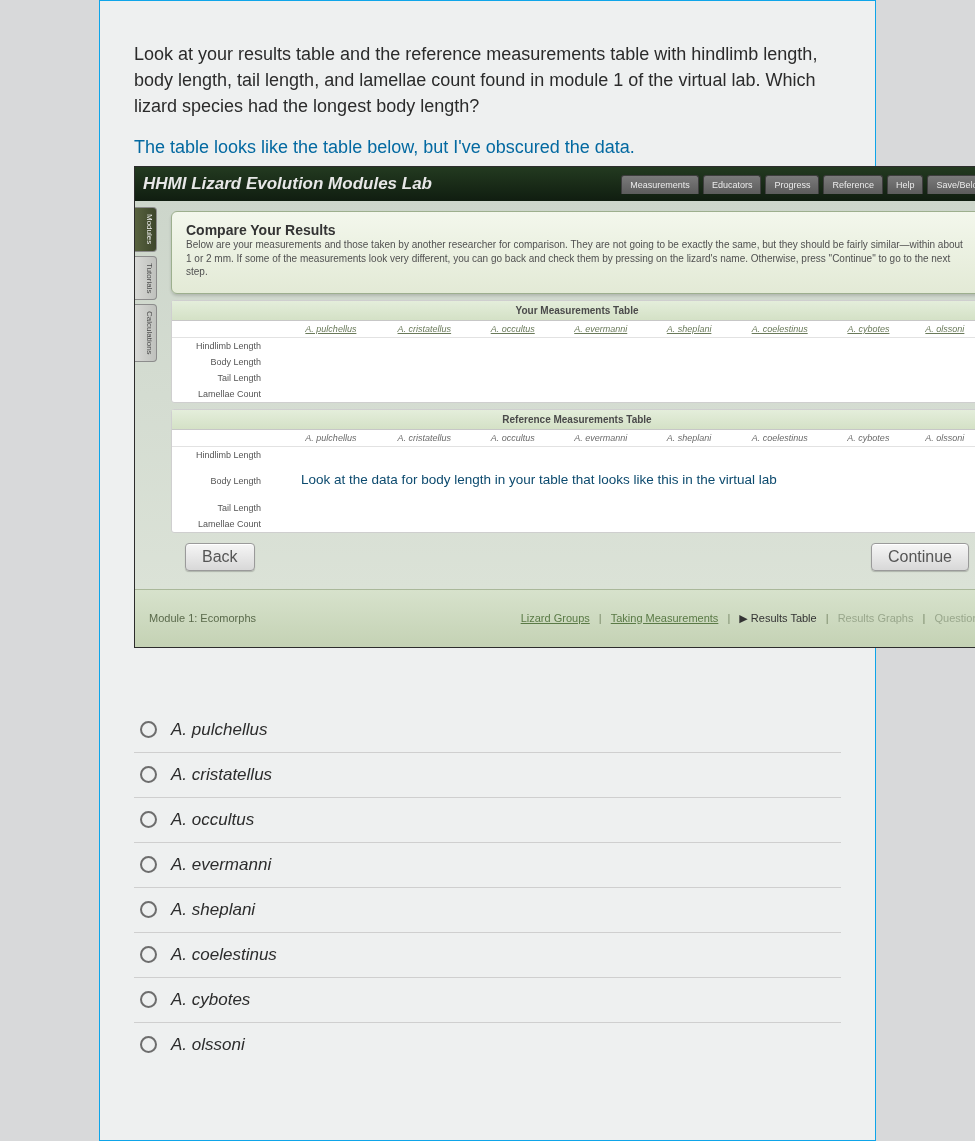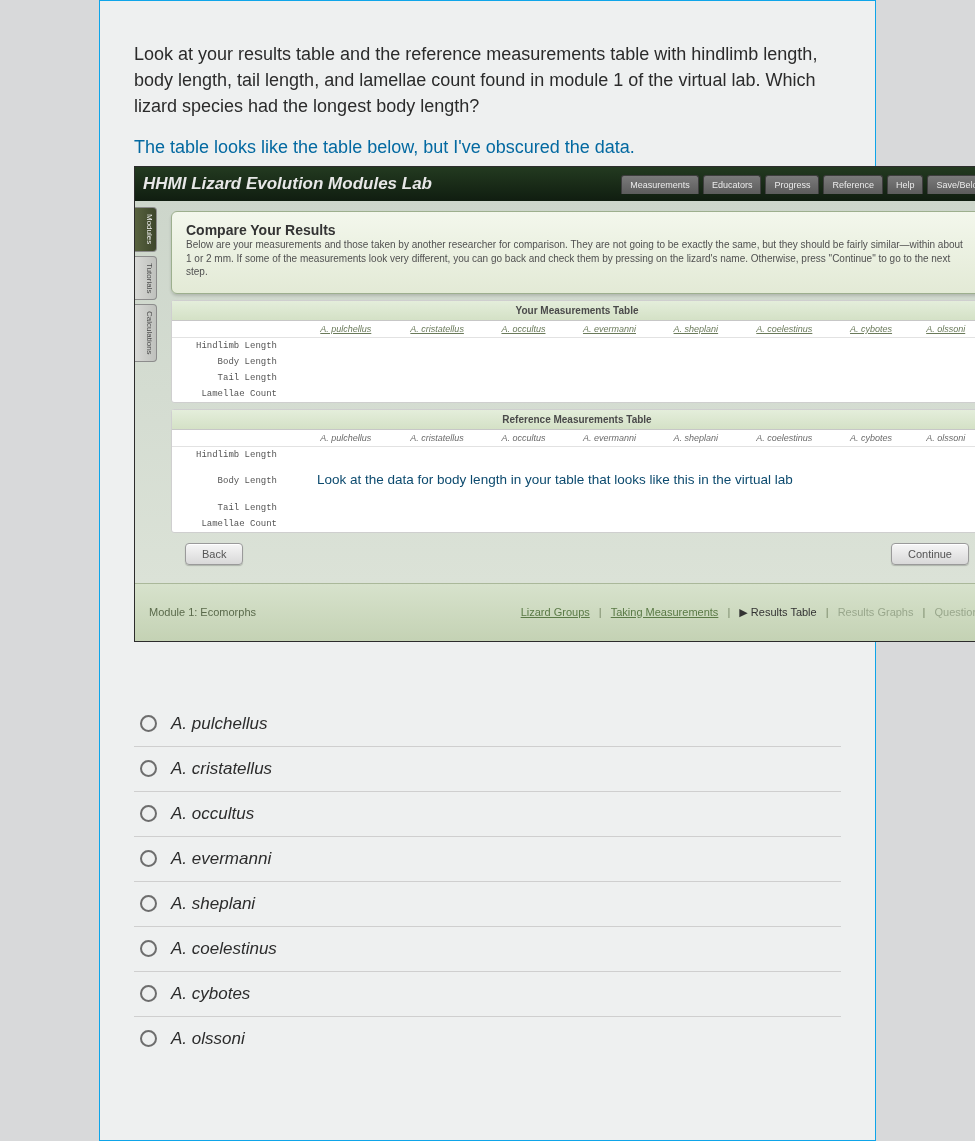--- a/index.html
+++ b/index.html
@@ -92,35 +92,35 @@
   .tbl caption {
     background: linear-gradient(#e4eedb,#d4e1c6);
     font-size: 10px;
     font-weight: bold;
     color: #4a4a4a;
     padding: 4px 0;
     border-bottom: 1px solid #c7c7c7;
   }
   .tbl th { font-weight: normal; font-style: italic; color:#6b6b6b; padding: 3px 6px; text-align:center; border-bottom:1px solid #e2e2e2; white-space: nowrap; }
   .tbl th.link { text-decoration: underline; color:#6a7a5a; }
-  .tbl td.rowlabel { text-align: right; padding: 3px 24px; color:#555; white-space: nowrap; width: 110px; font-family: Liberation Mono, monospace; }
+  .tbl td.rowlabel { text-align: right; padding: 3px 24px; color:#555; white-space: nowrap; width: 110px; }
   .tbl td.cell { padding: 3px 6px; }
   .overlay-note {
     font-size: 13.5px; color:#0c4a6e; padding: 6px 10px 10px 10px;
   }
 
   .lab-bottom {
     display:flex; align-items:center; justify-content:space-between;
     padding: 10px 14px 6px 14px;
   }
   .btn {
     background: linear-gradient(#f6f6f6,#d8d8d8);
     border:1px solid #9a9a9a;
     border-radius:4px;
-    font-size:11px;
+    font-size:16px;
     color:#555;
     padding:4px 16px;
     box-shadow: inset 0 1px 0 #fff, 0 1px 1px rgba(0,0,0,.2);
   }
   .module-bar {
     background: linear-gradient(#d7e2cc,#c4d2b4);
     border-top:1px solid #aab89a;
     font-size:11px;
     color:#5a6a4b;
     padding:22px 14px;

